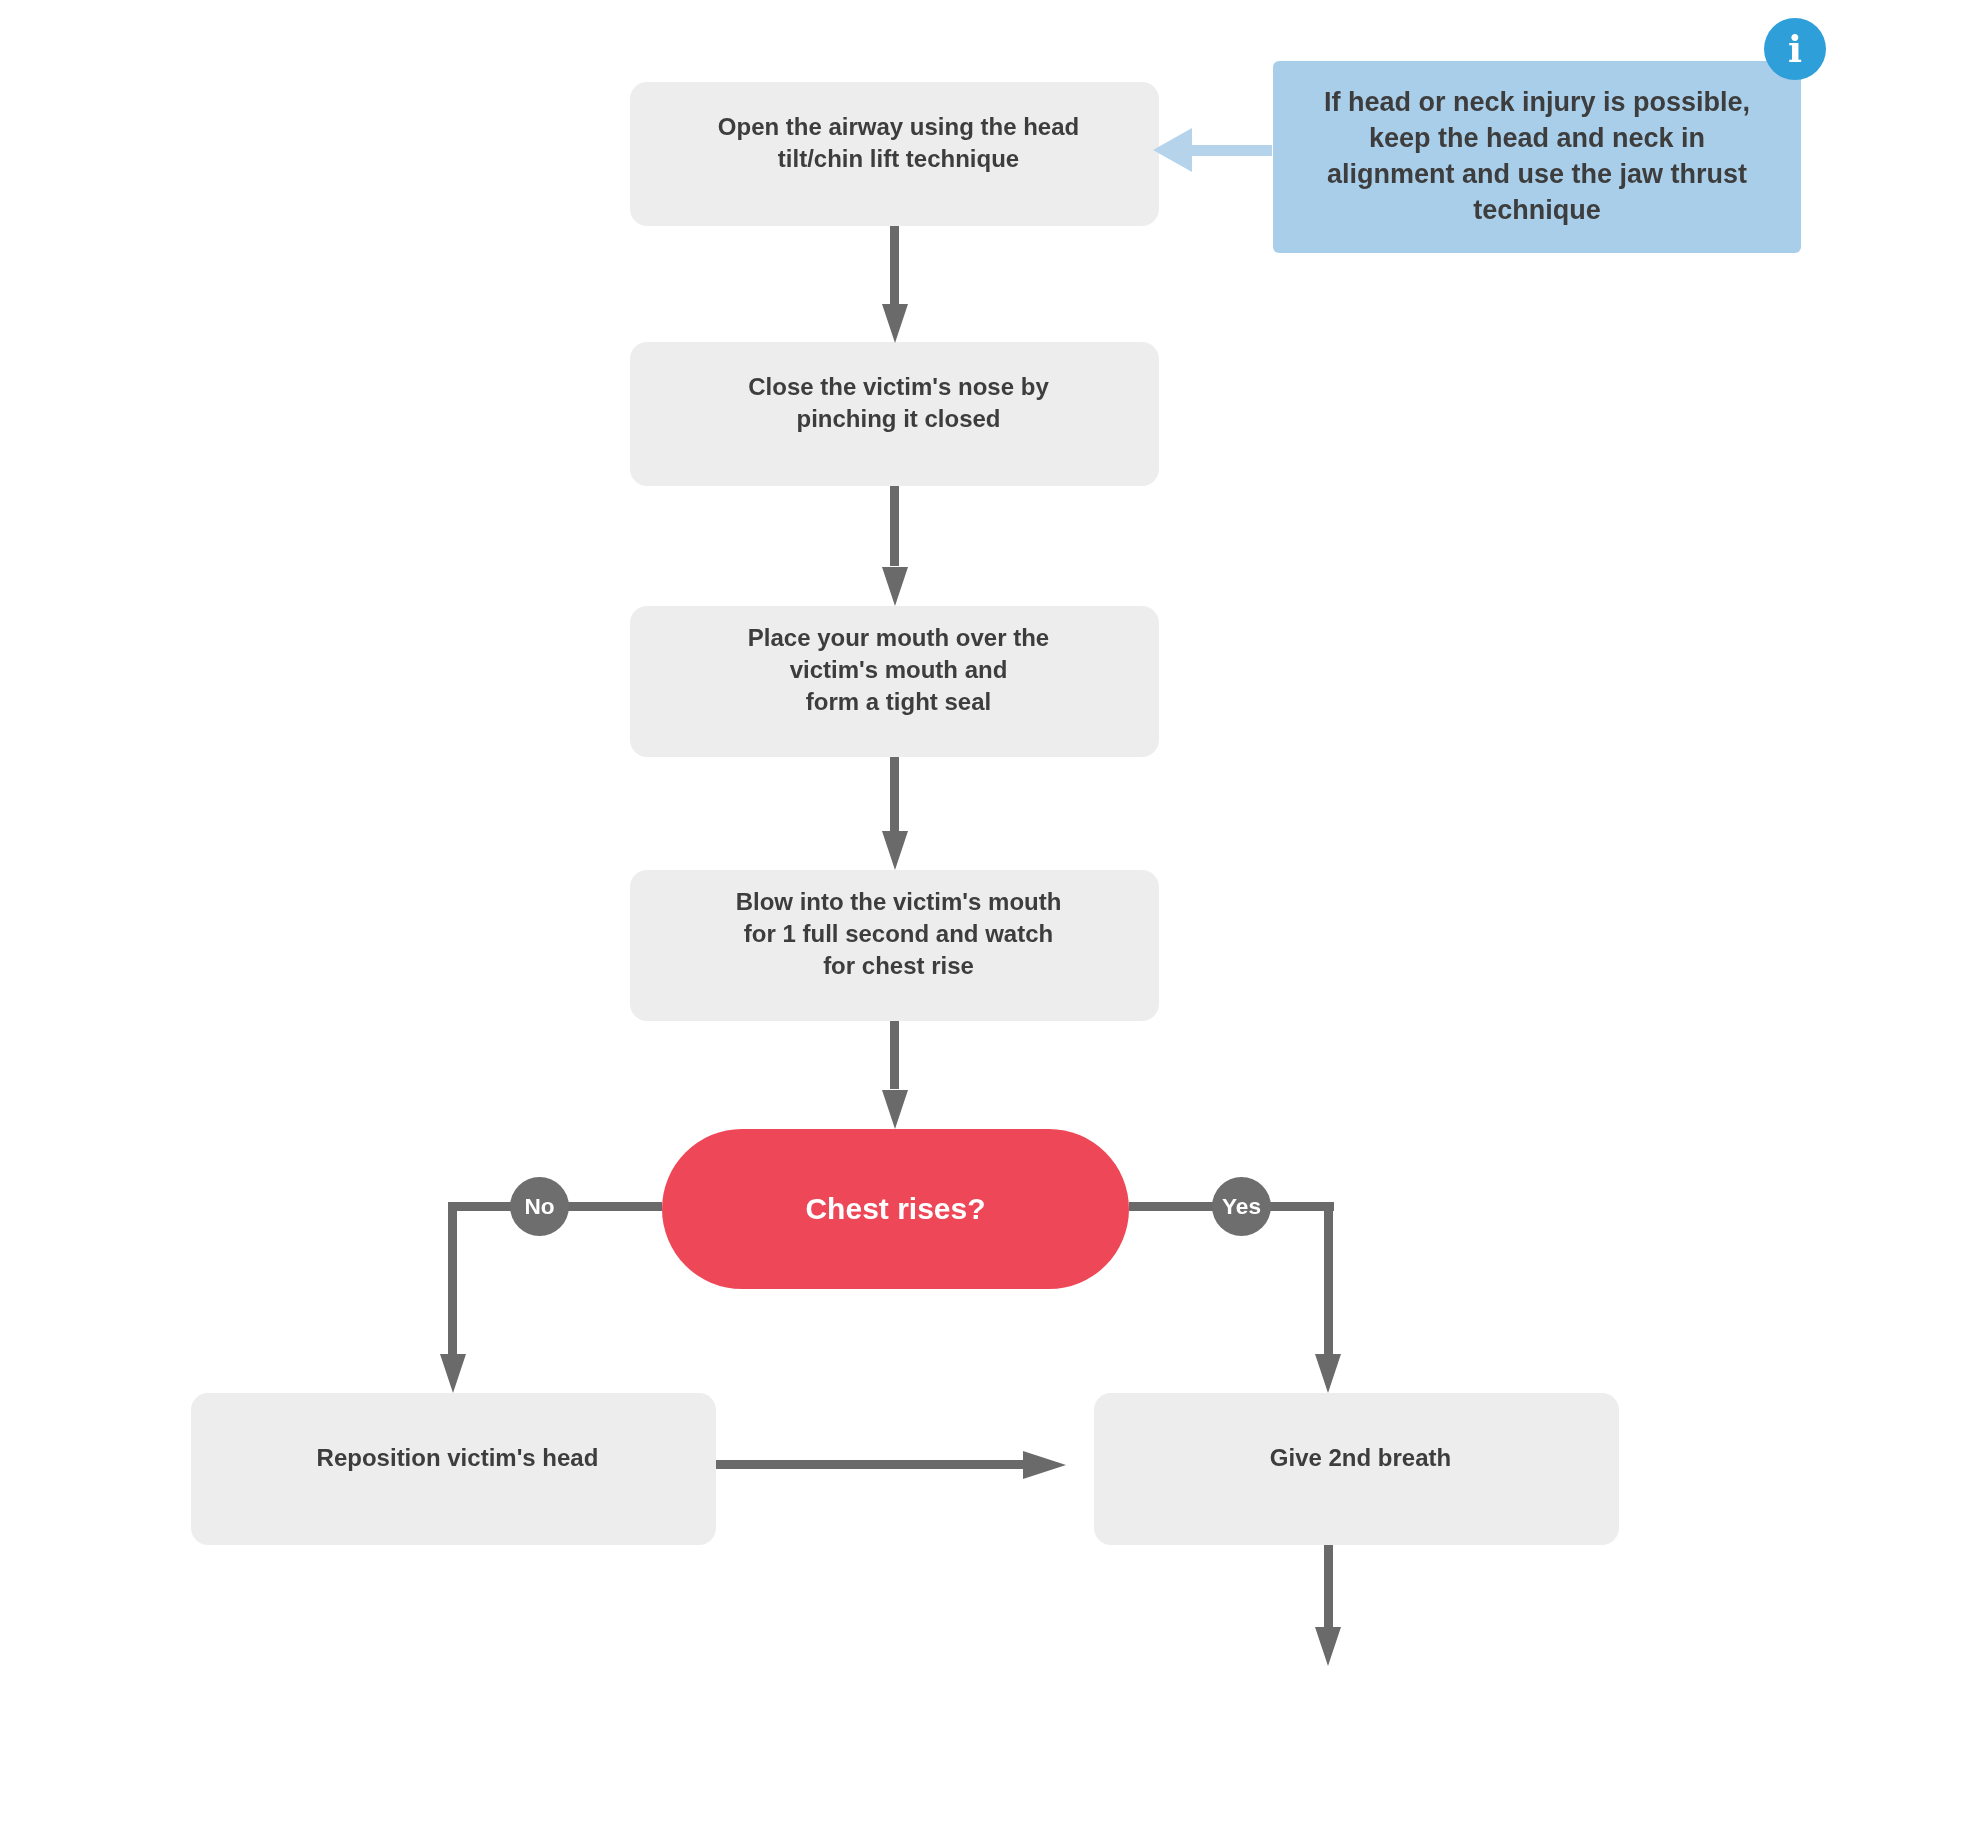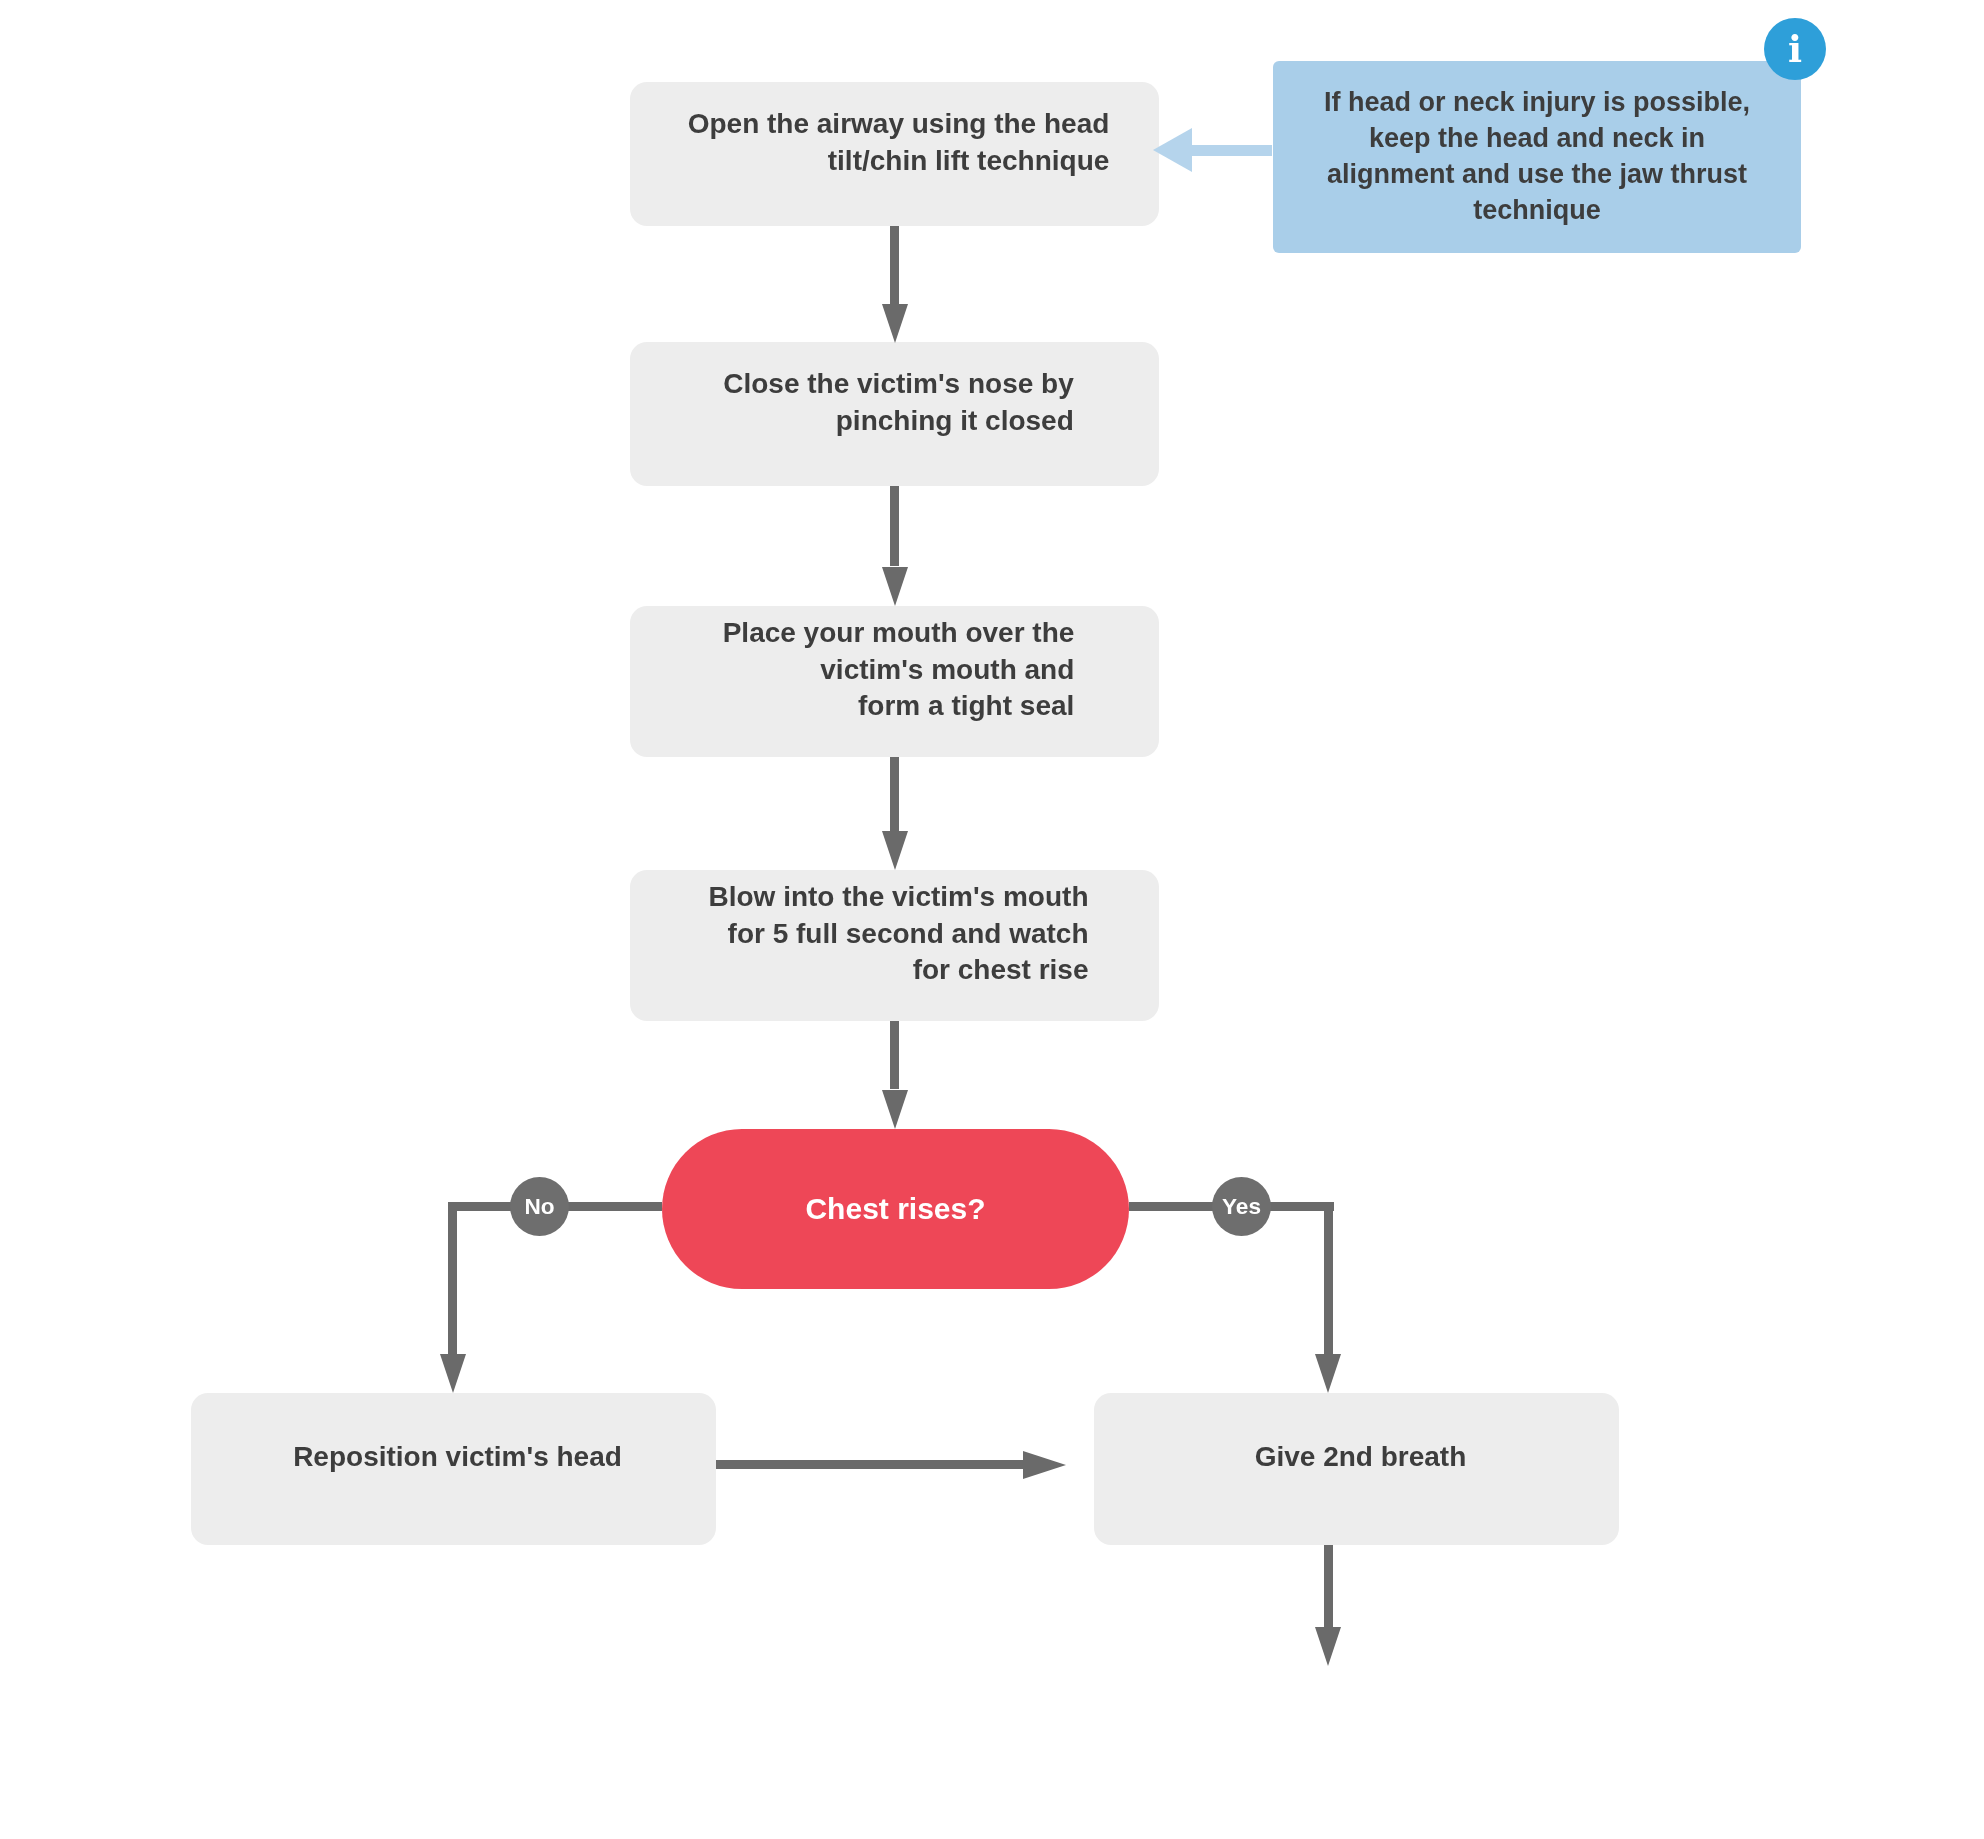--- a/index.html
+++ b/index.html
@@ -19,23 +19,23 @@
     width:1985px;height:1840px;
     overflow:hidden;
     font-family:"Liberation Sans", sans-serif;
     font-weight:bold;
   }
   .node{
     position:absolute;
     background:var(--step_fill);
     border-radius:17px;
     display:flex;align-items:center;justify-content:center;
-    text-align:right;
+    text-align:center;
     color:var(--text);
-    font-size:28px;line-height:1.32;
+    font-size:24px;line-height:1.32;
     white-space:pre-line;
     padding-bottom:23px;
     box-sizing:border-box;
     padding-left:8px;
   }
   .note{
     position:absolute;
     background:var(--note_fill);
     border-radius:6px;
     display:flex;align-items:center;justify-content:center;
@@ -104,21 +104,21 @@
 tilt/chin lift technique</div>
 
   <div class="node" style="left:630px;top:606px;width:529px;height:151px;">Place your mouth over the
 victim's mouth and
 form a tight seal</div>
 
   <div class="node" style="left:630px;top:342px;width:529px;height:144px;">Close the victim's nose by
 pinching it closed</div>
 
   <div class="node" style="left:630px;top:870px;width:529px;height:151px;">Blow into the victim's mouth
-for 5 full second and watch
+for 1 full second and watch
 for chest rise</div>
 
   <div class="note" style="left:1273px;top:61px;width:528px;height:192px;">If head or neck injury is possible,
 keep the head and neck in
 alignment and use the jaw thrust
 technique</div>
   <div class="info-badge" style="left:1764px;top:18px;">i</div>
 
   <div class="note-line" style="left:1189px;top:145px;width:83px;height:11px;"></div>
   <div class="head-left-blue" style="left:1153px;top:128px;"></div>

